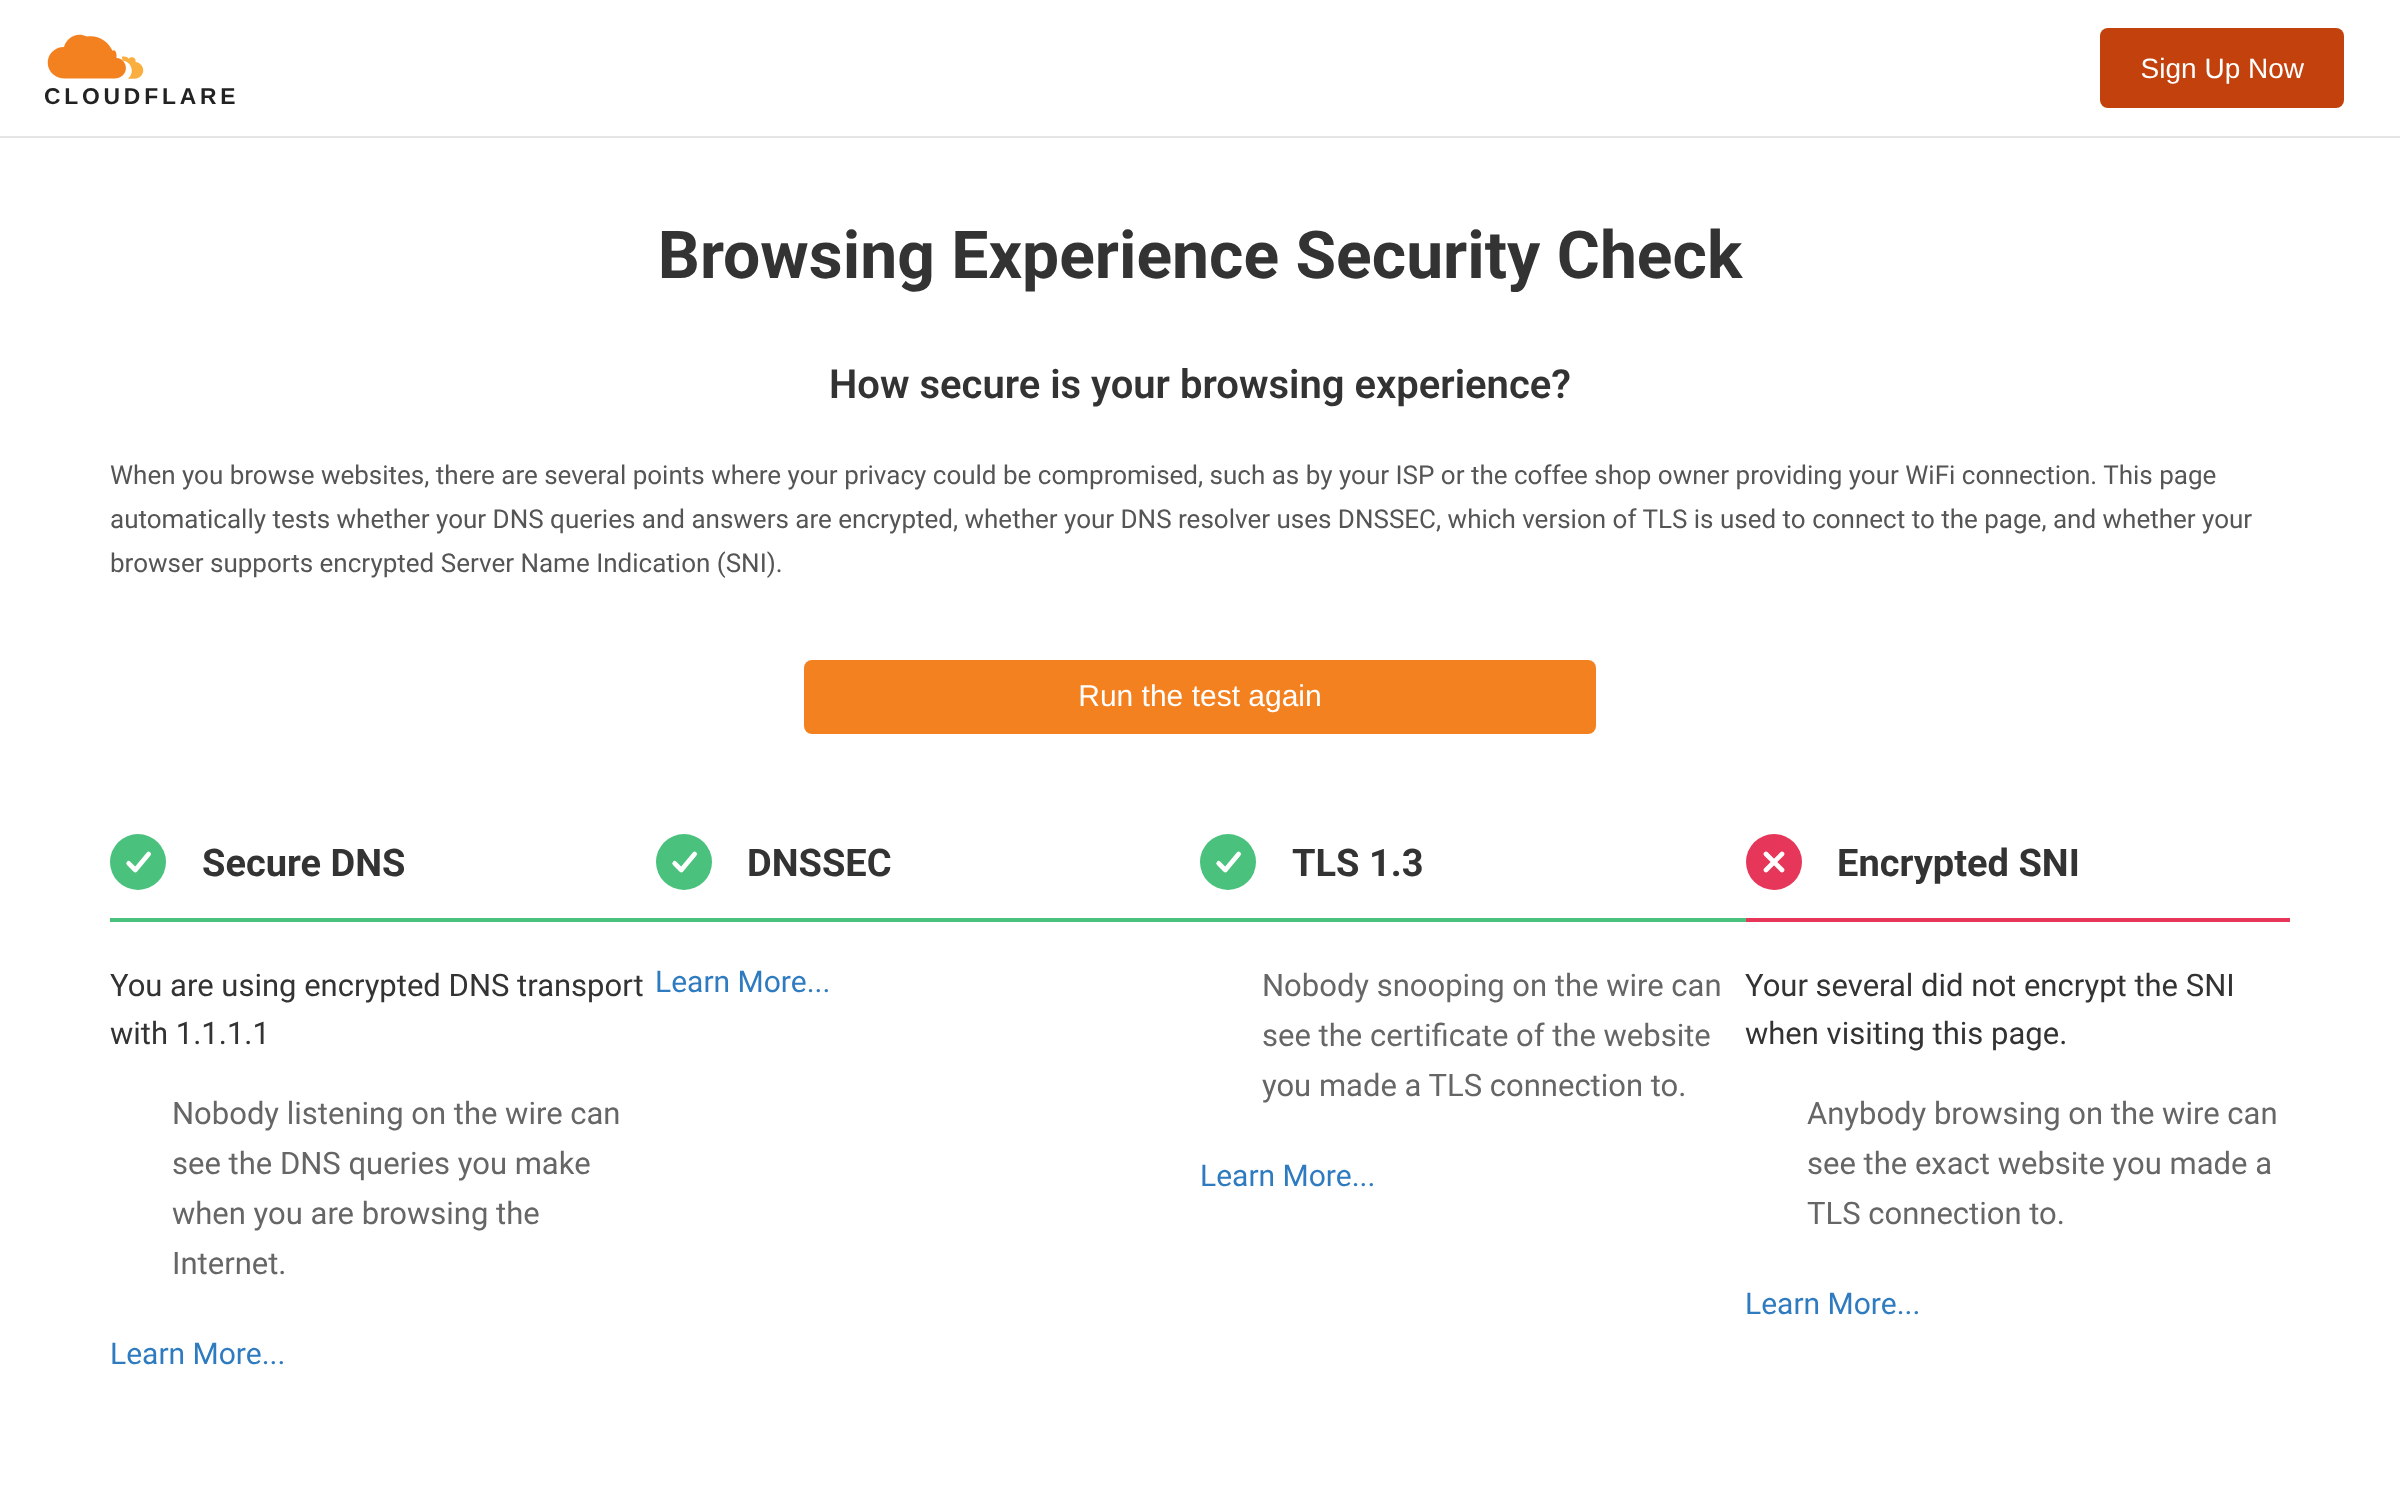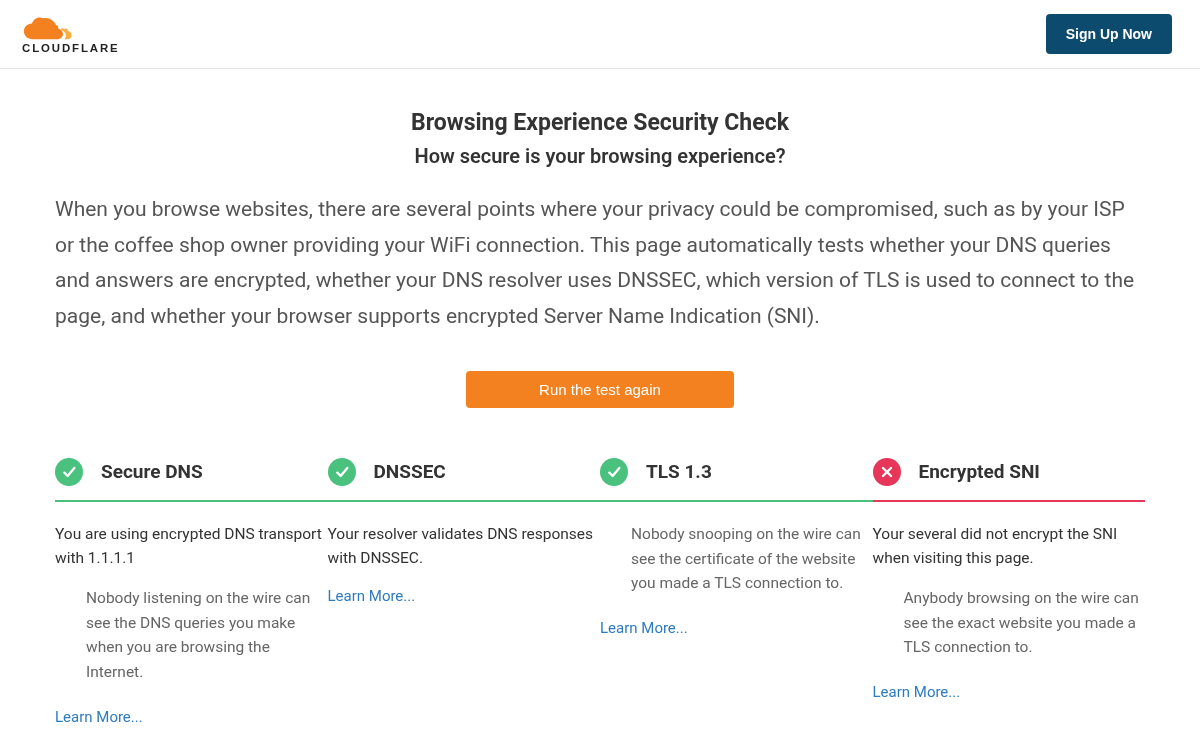--- a/index.html
+++ b/index.html
@@ -21,63 +21,63 @@
     }
     .logo {
       display: flex;
       align-items: center;
     }
     .logo svg {
       height: 40px;
       width: auto;
     }
     .signup-btn {
-      background: #0c4a6e;
+      background: #c2410c;
       color: #fff;
       border: none;
       border-radius: 4px;
       padding: 12px 20px;
       font-size: 14px;
       cursor: pointer;
-      font-weight: 700;
+      font-weight: 400;
     }
     .main {
       max-width: 1130px;
       margin: 0 auto;
       padding: 40px 20px 0 20px;
     }
     .page-title {
       text-align: center;
-      font-size: 23px;
+      font-size: 33px;
       font-weight: 700;
       color: #333;
-      margin-bottom: 8px;
+      margin-bottom: 32px;
     }
     .page-subtitle {
       text-align: center;
       font-size: 20px;
       font-weight: 600;
       color: #333;
       margin-bottom: 24px;
     }
     .page-intro {
-      font-size: 21px;
+      font-size: 13px;
       line-height: 1.7;
       color: #555;
       margin-bottom: 36px;
     }
     .run-test-btn {
       display: block;
       margin: 0 auto 50px auto;
       background: #f48120;
       color: #fff;
       border: none;
       border-radius: 4px;
       padding: 10px 0;
-      width: 268px;
+      width: 396px;
       font-size: 15px;
       cursor: pointer;
       font-weight: 400;
     }
     .cards {
       display: grid;
       grid-template-columns: repeat(4, 1fr);
     }
     .card-header {
       display: flex;
@@ -181,21 +181,20 @@
     <div class="card">
       <div class="card-header">
         <div class="status-icon success">
           <svg viewBox="0 0 24 24" fill="none" stroke="#fff" stroke-width="3.5" stroke-linecap="round" stroke-linejoin="round">
               <polyline points="5 13 10 18 20 6"></polyline>
             </svg>
         </div>
         <div class="card-title">DNSSEC</div>
       </div>
       <div class="divider success"></div>
-      <p class="card-summary">Your resolver validates DNS responses with DNSSEC.</p>
       <a class="learn-more">Learn More...</a>
     </div>
 
     <div class="card">
       <div class="card-header">
         <div class="status-icon success">
           <svg viewBox="0 0 24 24" fill="none" stroke="#fff" stroke-width="3.5" stroke-linecap="round" stroke-linejoin="round">
               <polyline points="5 13 10 18 20 6"></polyline>
             </svg>
         </div>

